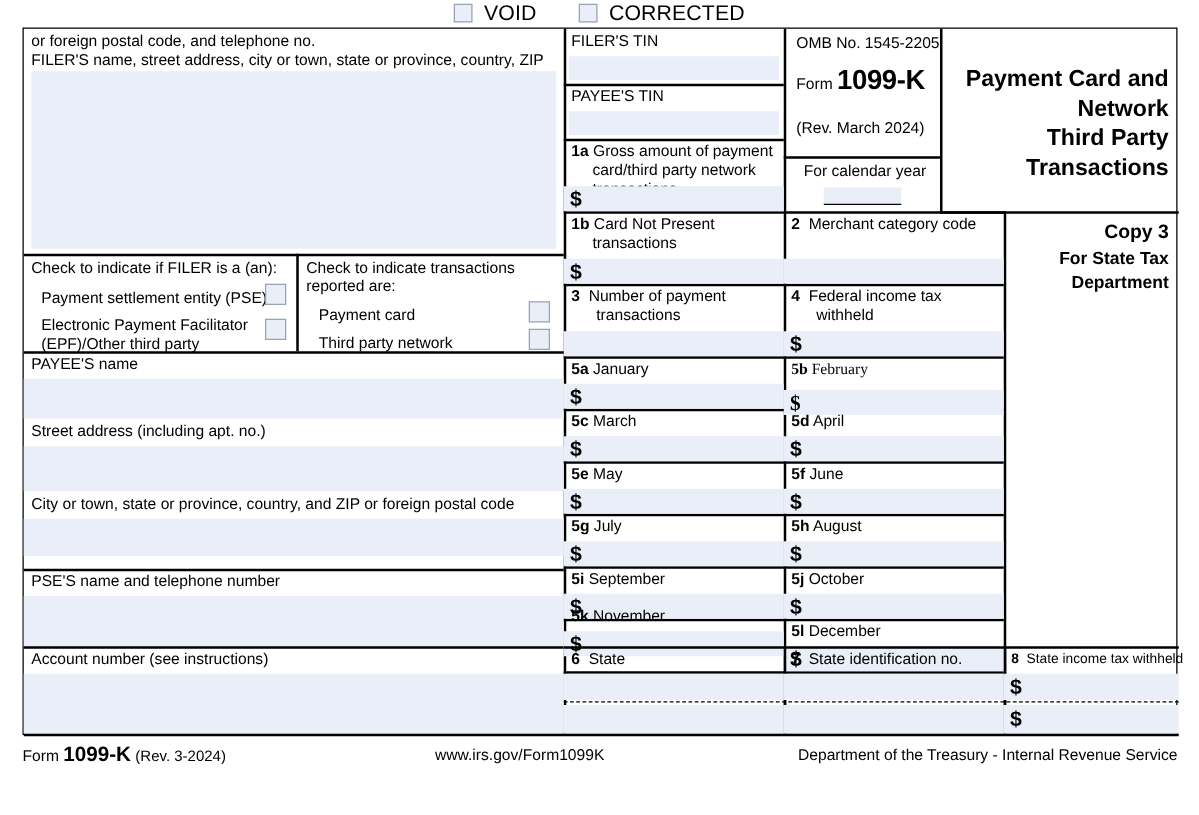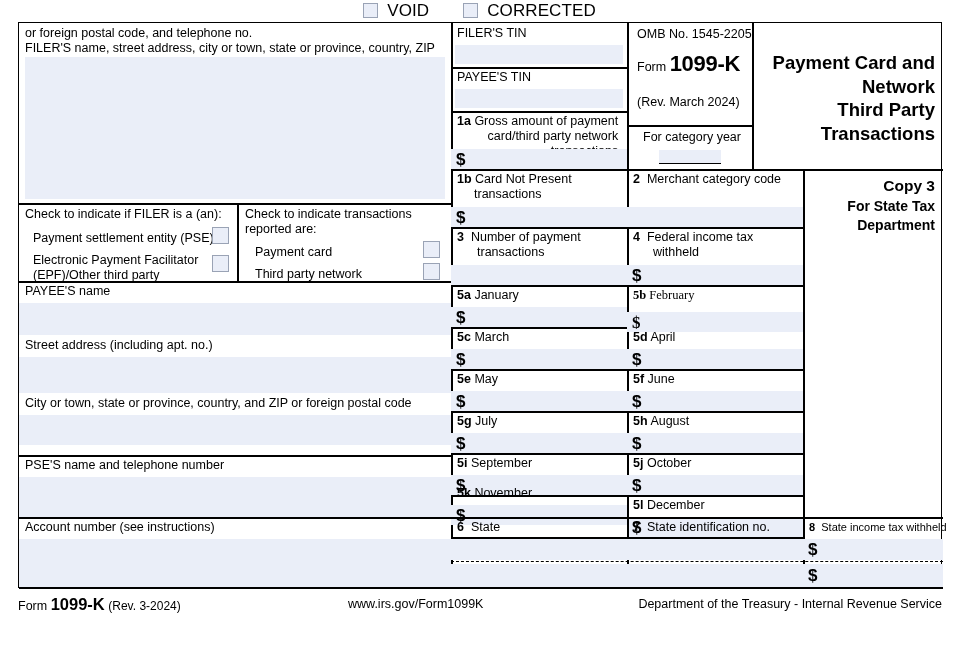--- a/index.html
+++ b/index.html
@@ -164,21 +164,21 @@
       <div class="fillblock" style="left:4px; top:22px; width:168px; height:19px;"></div>
     </div>
 
     <div class="hrule" style="left:432px; top:88px; width:176px;"></div>
     <div class="cell" style="left:432px; top:44px; width:176px; height:44px;">
       <div class="cellhead lbl">PAYEE'S TIN</div>
       <div class="fillblock" style="left:4px; top:22px; width:168px; height:19px;"></div>
     </div>
 
     <div class="hrule" style="left:432px; top:146px; width:352px;"></div>
-    <div class="cell" style="left:432px; top:88px; width:176px; height:58px;text-align:right;">
+    <div class="cell" style="left:432px; top:88px; width:176px; height:58px;">
       <div class="cellhead lbl">
         <div><span class="boxnum">1a</span> <span>Gross amount of payment</span></div>
         <div style="padding-left:17px;">card/third party network</div>
         <div style="padding-left:17px;">transactions</div>
       </div>
       <div class="amt" style="left:0; bottom:0; width:176px;">
         <span class="dollar">$</span>
         <span class="lbl" style="margin-left:6px;"></span>
       </div>
     </div>
@@ -187,21 +187,21 @@
     <div class="cell" style="left:608px; top:0; width:125px; height:102px;">
       <div class="cellhead lbl" style="padding-top:4px; padding-left:10px;">OMB No. 1545-2205</div>
       <div class="formid abs" style="left:10px; top:28px;">
         <span>Form</span>
         <span class="big">1099-K</span>
       </div>
       <div class="lbl abs" style="left:10px; top:72px;">(Rev. March 2024)</div>
     </div>
 
     <div class="cell" style="left:608px; top:102px; width:125px; height:44px;">
-      <div class="cellhead lbl" style="padding-top:5px; padding-left:16px;">For category year</div>
+      <div class="cellhead lbl" style="padding-top:5px; padding-left:16px;">For calendar year</div>
       <div class="fillblock" style="left:32px; top:25px; width:62px; height:13px;"></div>
       <div class="underline-blank" style="left:32px; top:38px; width:62px;"></div>
     </div>
 
     <div id="titleblock" style="left:733px; top:28px; width:183px;">
       <div>Payment Card and</div>
       <div>Network</div>
       <div>Third Party</div>
       <div>Transactions</div>
     </div>

